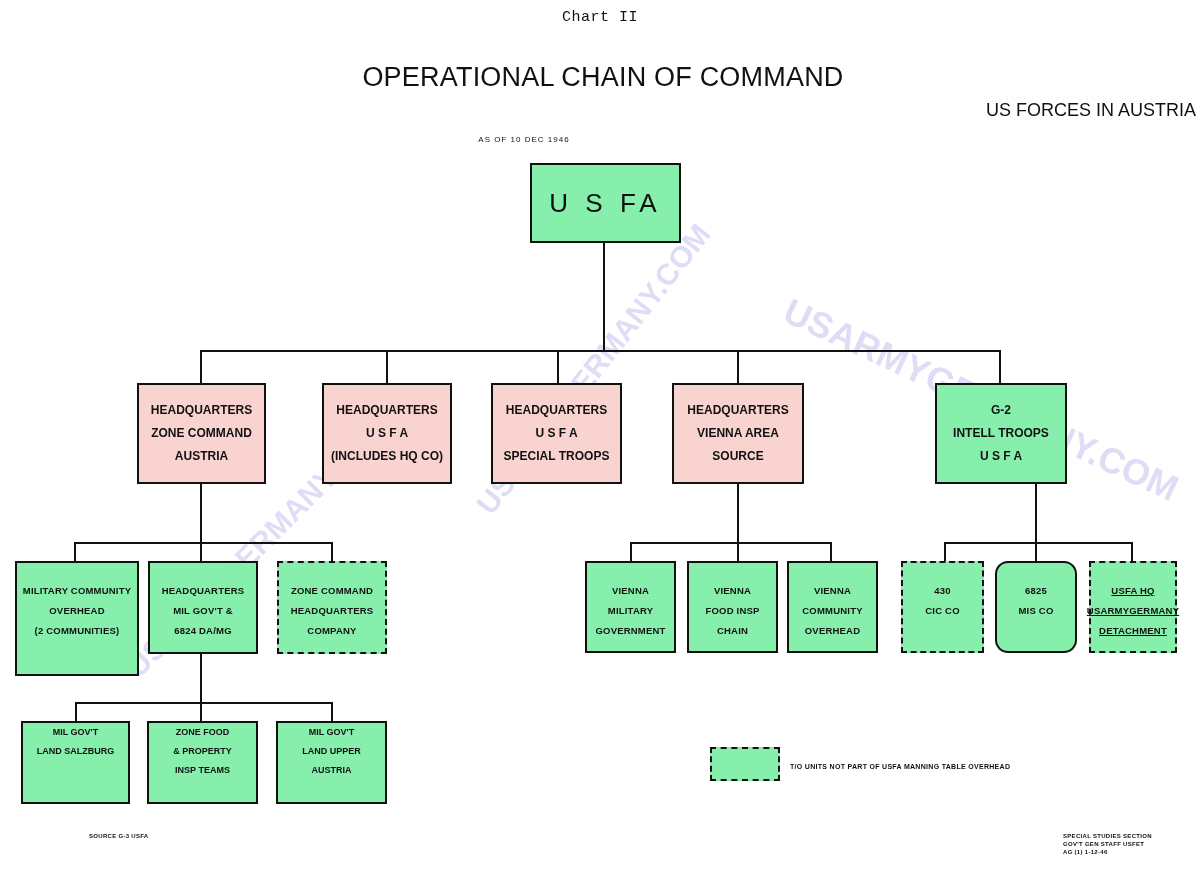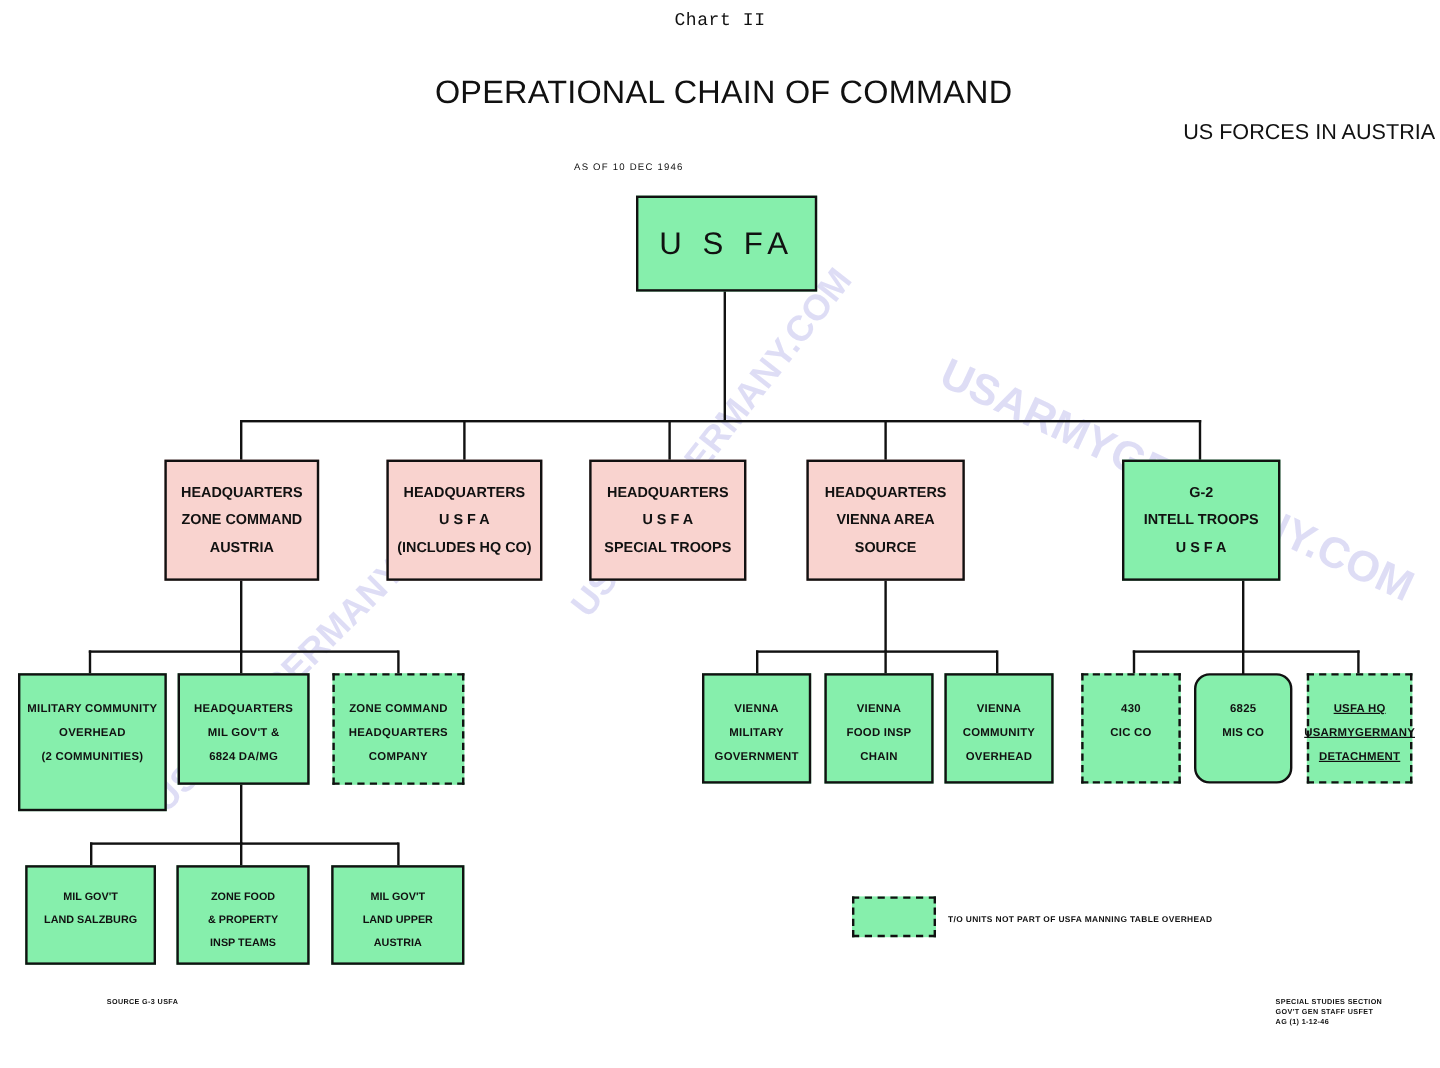--- a/index.html
+++ b/index.html
@@ -14,21 +14,21 @@
          display: flex; flex-direction: column; align-items: center; justify-content: flex-start;
          text-align: center; }
   .box.pink { background: #f9d3cf; }
   .box.dashed { border-style: dashed; }
   .box .line { display: block; font-weight: bold; white-space: nowrap; }
   .lvl1 .line { font-size: 12px; line-height: 23px; }
   .lvl1 { padding-top: 14px; }
   .lvl2 .line { font-size: 9.5px; line-height: 20px; letter-spacing: 0.2px; }
   .lvl2 { padding-top: 18px; }
   .lvl3 .line { font-size: 9px; line-height: 19px; }
-  .lvl3 { padding-top: 15px; }
+  .lvl3 { }
   .top-box { padding-top: 0; justify-content: center; }
   .top-box .line { font-size: 26px; font-weight: normal; letter-spacing: 5px; }
   .conn { position: absolute; background: #111; }
   .legend-text { left: 790px; top: 763px; font-size: 7px; font-weight: bold; letter-spacing: 0.3px; }
   .footnote { font-size: 6px; font-weight: bold; letter-spacing: 0.3px; line-height: 8px; }
   .watermark { position: absolute; color: #c9c8f0; font-weight: bold; opacity: 0.6; pointer-events: none; white-space: nowrap; }
 </style>
 </head>
 <body>
 

